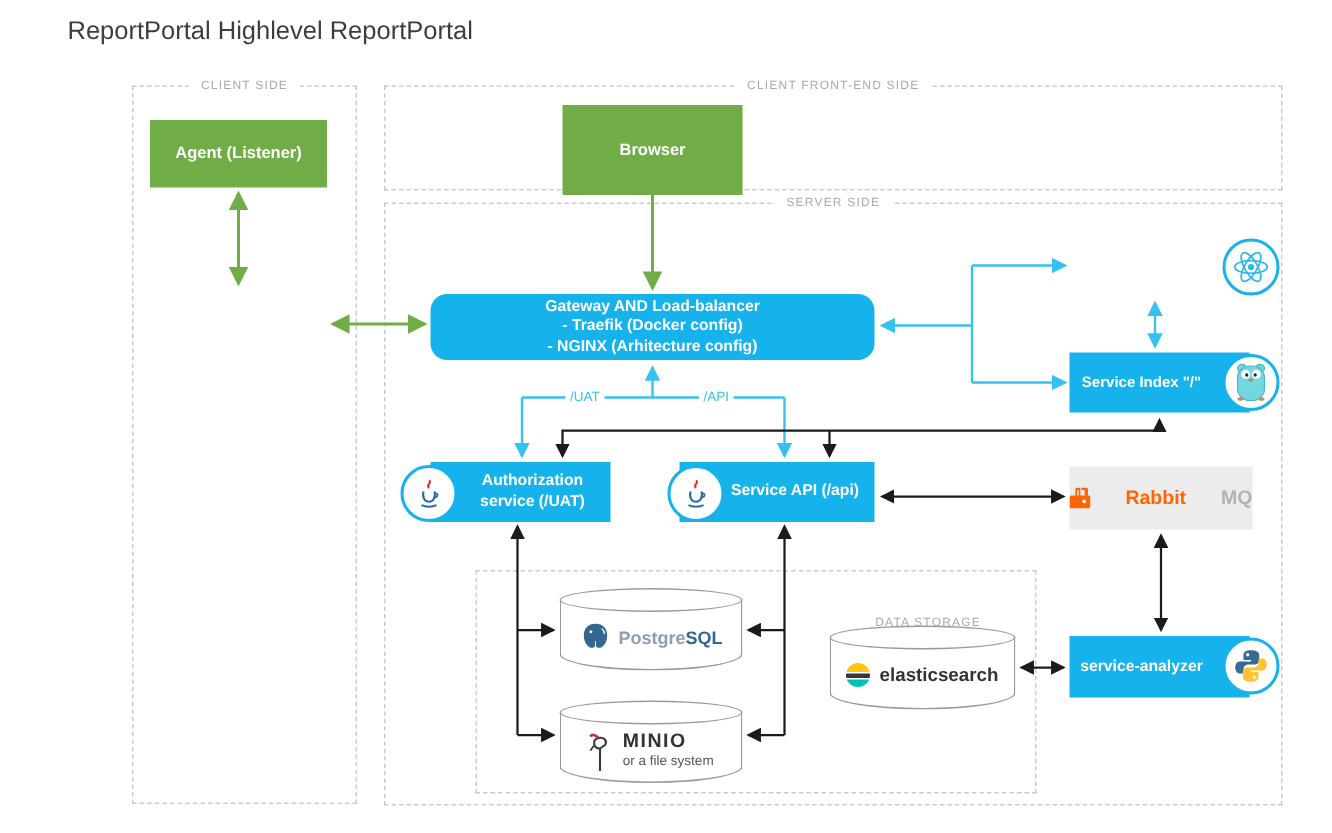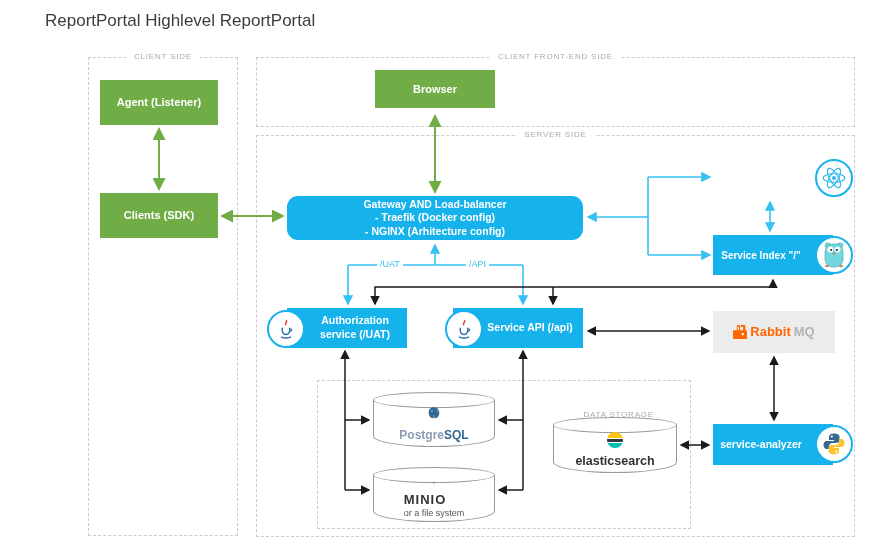--- a/index.html
+++ b/index.html
@@ -22,32 +22,32 @@
   .gateway{font-size:10.5px;}
   .pad-r{padding-right:24px;}
   .auth{padding-left:16px;font-size:10.5px;}
   .sapi{padding-left:24px;font-size:10.5px;}
   .analyzer{font-size:10.5px;}
 
   .icon-circle{position:absolute;width:38px;height:38px;border-radius:50%;
                background:#fff;border:2px solid #16b2ec;box-sizing:border-box;
                display:flex;align-items:center;justify-content:center;z-index:6;}
 
-  .rmq{flex-direction:row;gap:3px;font-size:13px;font-weight:700;}
+  .rmq{flex-direction:row;gap:3px;font-size:13px;font-weight:700;justify-content:space-between;}
   .rmq .rabbit{color:#ff6600;}
   .rmq .mq{color:#b3b3b3;}
 
   .cyl{position:absolute;z-index:4;}
   .cyl .cap{position:absolute;left:0;right:0;top:0;height:16px;background:#fff;
             border:1px solid #9a9a9a;border-radius:50%;z-index:2;box-sizing:border-box;}
   .cyl .tube{position:absolute;left:0;right:0;top:8px;bottom:0;background:#fff;
              border:1px solid #9a9a9a;border-top:none;z-index:1;box-sizing:border-box;
              border-radius:0 0 50% 50% / 0 0 11px 11px;}
   .cyl .content{position:absolute;left:0;right:0;top:14px;bottom:4px;display:flex;
-                flex-direction:column;align-items:center;justify-content:center;gap:4px;z-index:3;}
+                flex-direction:row;align-items:center;justify-content:center;gap:4px;z-index:3;}
   .pg-postgre{color:#8d9db1;font-size:12px;font-weight:600;}
   .pg-sql{color:#336791;font-size:12px;font-weight:700;}
   .minio-col{display:flex;flex-direction:column;align-items:flex-start;line-height:1.15;}
   .minio-name{font-size:13px;font-weight:800;letter-spacing:1px;color:#333;}
   .minio-sub{font-size:9px;color:#555;}
   .es-label{font-size:12.5px;font-weight:600;color:#333;}
   .es-icon{width:16px;height:16px;border-radius:50%;overflow:hidden;display:flex;
            flex-direction:column;flex:none;}
   .es-icon .y{height:6px;background:#fec514;}
   .es-icon .w{height:1px;background:#fff;}
@@ -120,24 +120,21 @@
       <line x1="681" y1="445" x2="709" y2="445" marker-start="url(#mk)" marker-end="url(#mk)"></line>
     </g>
   </svg>
 
   <span class="edge-label" style="left:377px;top:259px;">/UAT</span>
   <span class="edge-label" style="left:466px;top:259px;">/API</span>
 
   <div class="node green" style="left:100px;top:80px;width:118px;height:45px;">
     <span>Agent (Listener)</span>
   </div>
-  <div class="node green" style="left:100px;top:193px;width:118px;height:45px;">
-    <span>Clients (SDK)</span>
-  </div>
-  <div class="node green" style="left:375px;top:70px;width:120px;height:38px;">
+  <div class="node green" style="left:375px;top:70px;width:120px;height:60px;">
     <span>Browser</span>
   </div>
 
   <div class="node blue gateway" style="left:287px;top:196px;width:296px;height:44px;border-radius:11px;">
     <span>Gateway AND Load-balancer</span>
     <span>- Traefik (Docker config)</span>
     <span>- NGINX (Arhitecture config)</span>
   </div>
 
   <div class="node blue pad-r" style="left:713px;top:235px;width:120px;height:40px;font-size:10px;">

